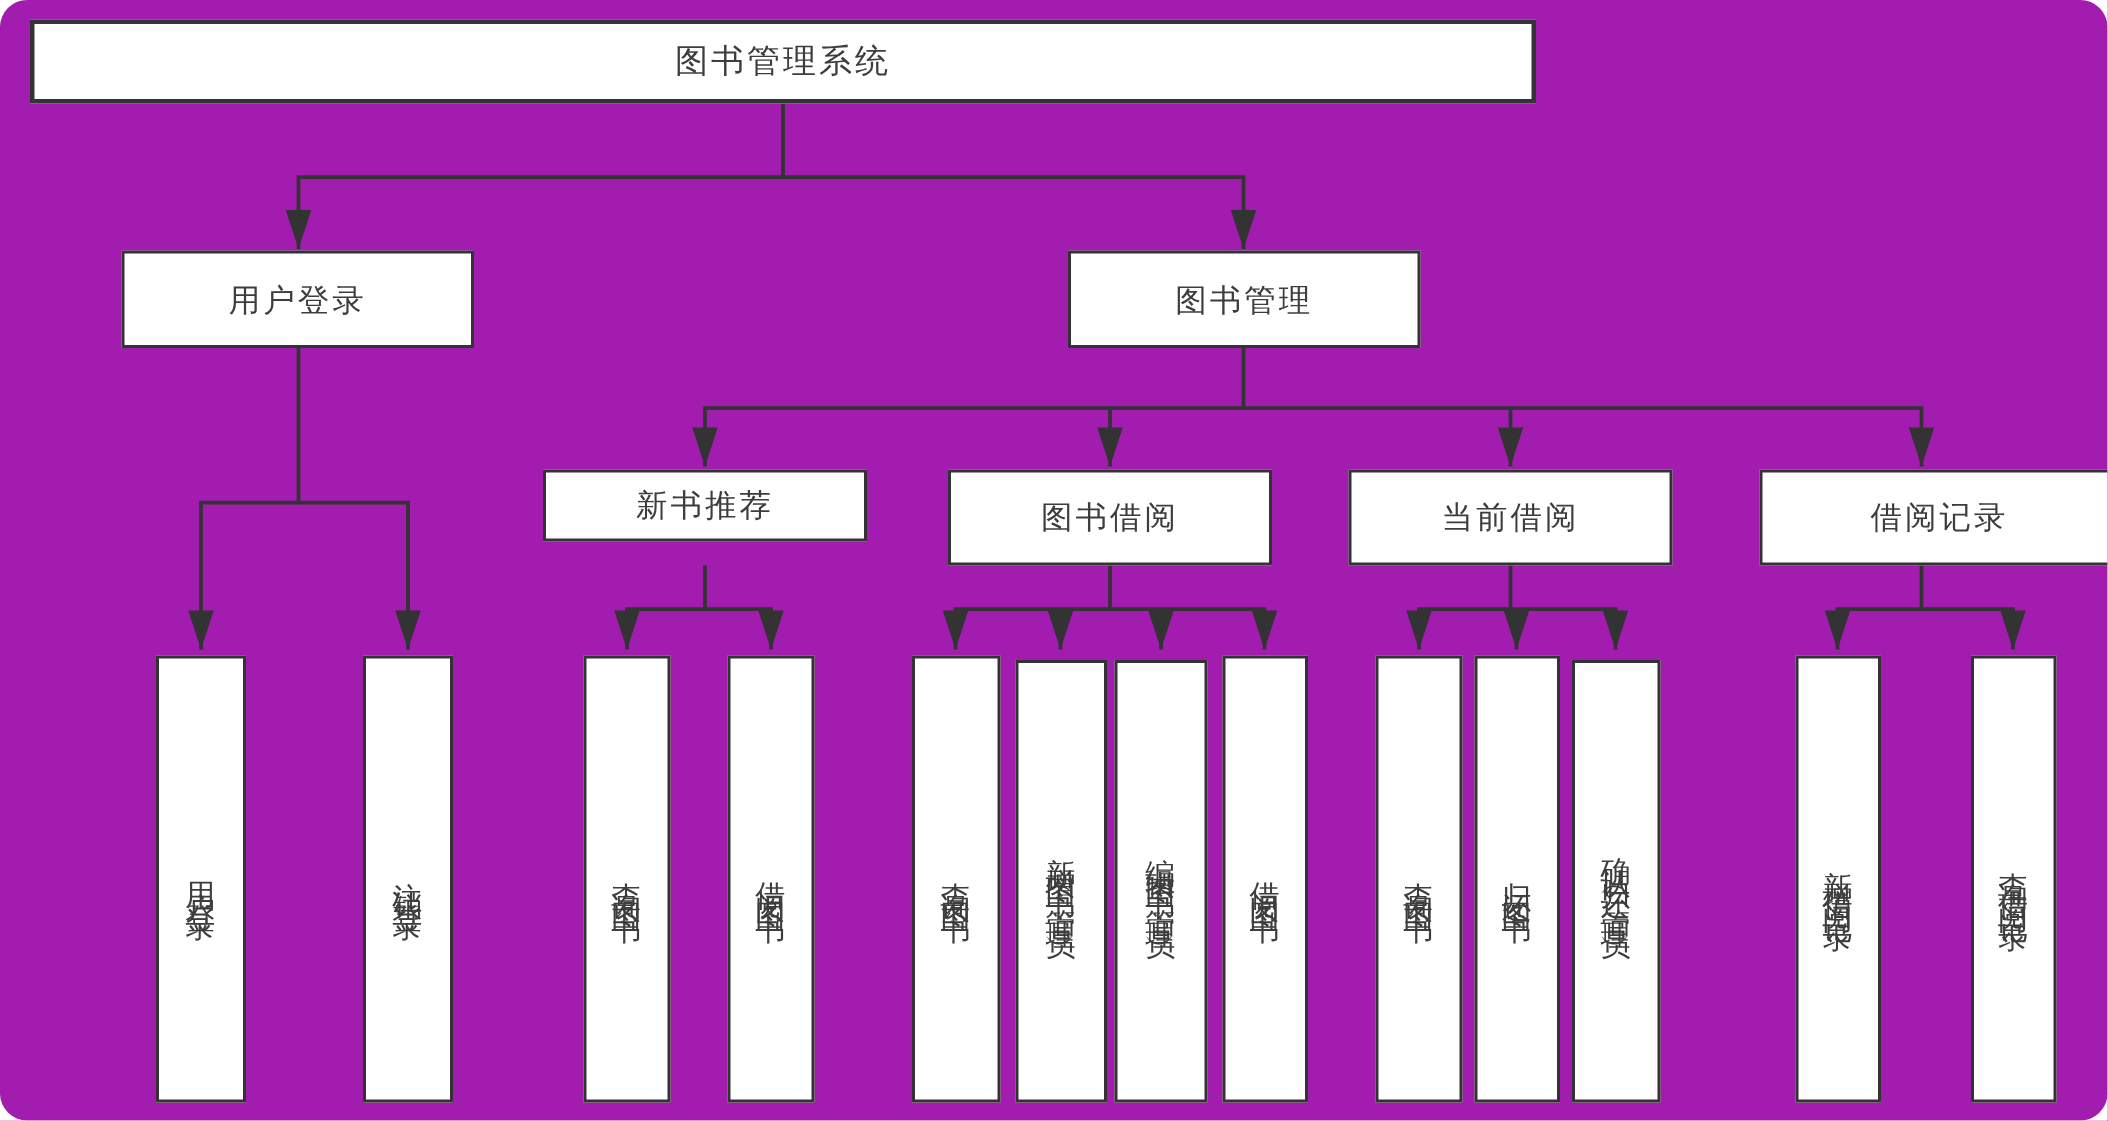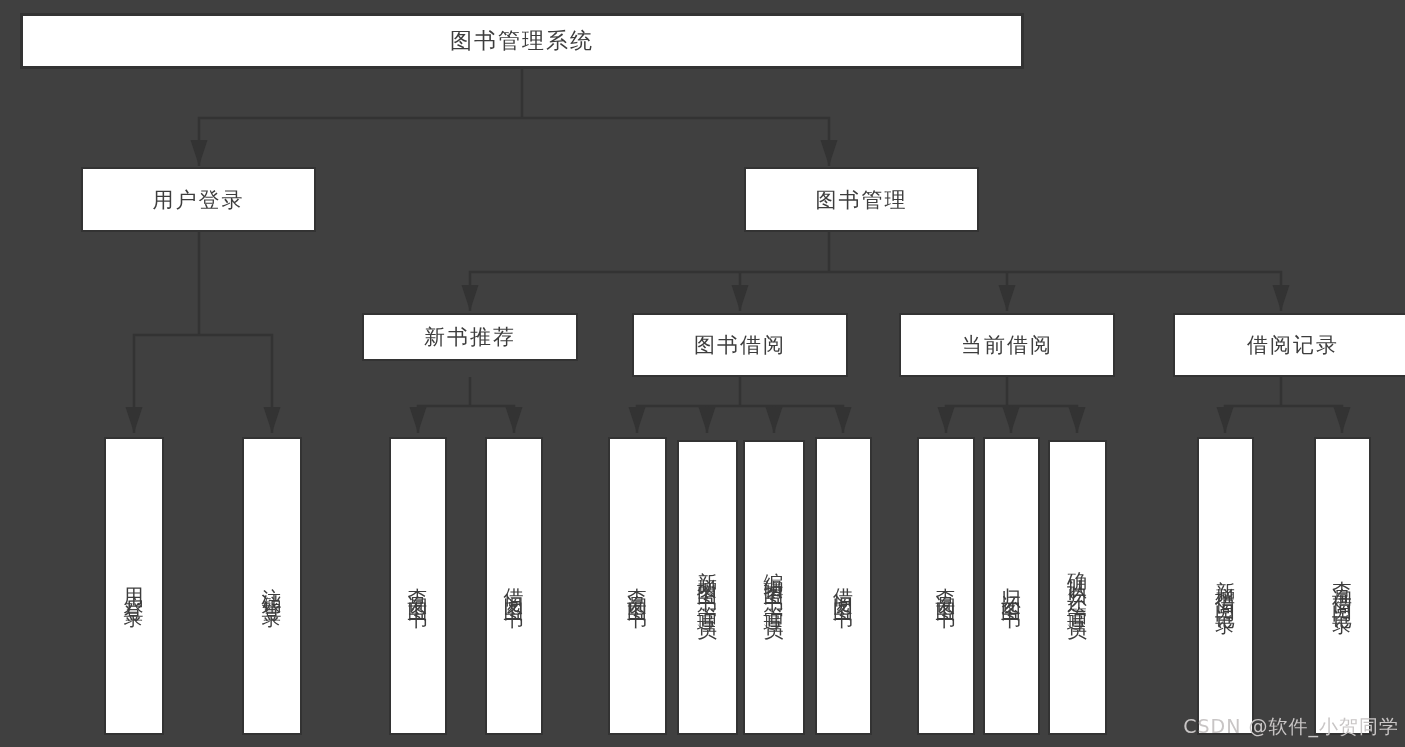--- a/index.html
+++ b/index.html
@@ -1,18 +1,18 @@
 <!DOCTYPE html>
 <html><head>
 <meta charset="utf-8">
 <style>
   html,body{margin:0;padding:0;background:#ffffff;}
   .stage{
-    position:relative;width:1405px;height:747px;background:#404040;overflow:hidden;
-    font-family:"DejaVu Sans","Liberation Sans",sans-serif;color:#3d3d3d;
+    position:relative;width:1405px;height:747px;background:#a21caf;overflow:hidden;
+    font-family:"DejaVu Sans","Liberation Sans",sans-serif;color:#3d3d3d;border-radius:18px;
   }
   .connectors{position:absolute;left:0;top:0;z-index:1;}
   .box{
     position:absolute;box-sizing:border-box;background:#ffffff;
     border:2.5px solid #333333;display:flex;align-items:center;justify-content:center;
     z-index:2;
   }
   .box.root{border-width:3px;}
   .h span{font-size:21px;letter-spacing:2px;white-space:nowrap;}
   .root span{font-size:22px;}
@@ -82,21 +82,21 @@
     </g>
   </svg>
 
   <div class="box h root" style="left:20px;top:13px;width:1004px;height:56px">
     <span>图书管理系统</span>
   </div>
 
   <div class="box h" style="left:81px;top:167px;width:235px;height:65px">
     <span>用户登录</span>
   </div>
-  <div class="box h" style="left:744px;top:167px;width:235px;height:65px">
+  <div class="box h" style="left:712px;top:167px;width:235px;height:65px">
     <span>图书管理</span>
   </div>
 
   <div class="box h" style="left:362px;top:313px;width:216px;height:48px">
     <span>新书推荐</span>
   </div>
   <div class="box h" style="left:899px;top:313px;width:216px;height:64px">
     <span>当前借阅</span>
   </div>
   <div class="box h" style="left:632px;top:313px;width:216px;height:64px">
@@ -143,15 +143,14 @@
     <span>确认归还（管理员）</span>
   </div>
 
   <div class="box v" style="left:1197px;top:437px;width:57px;height:298px">
     <span>新增借阅记录</span>
   </div>
   <div class="box v" style="left:1314px;top:437px;width:57px;height:298px">
     <span>查询借阅记录</span>
   </div>
 
-  <div class="watermark">CSDN @软件_小贺同学</div>
 
 </div>
 
 </body></html>

